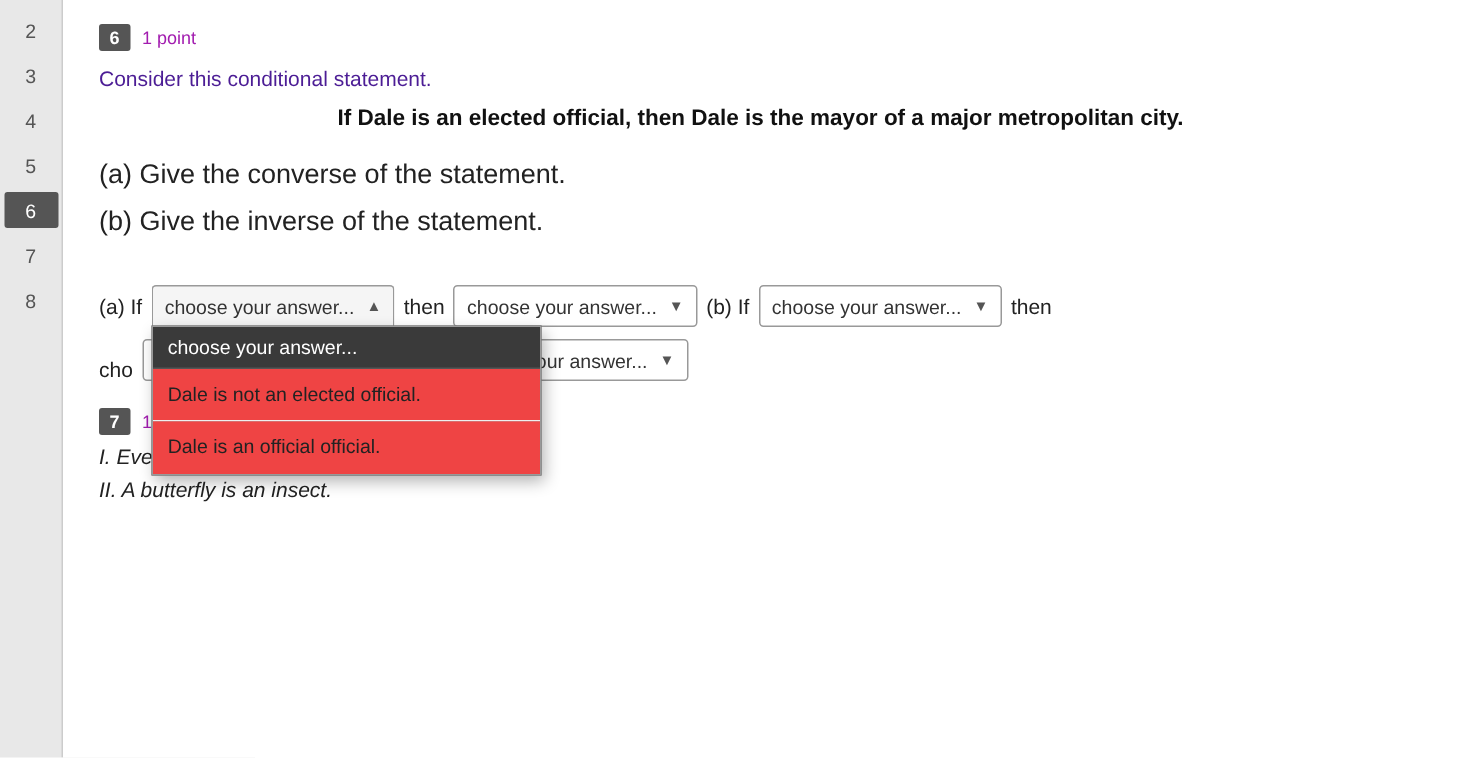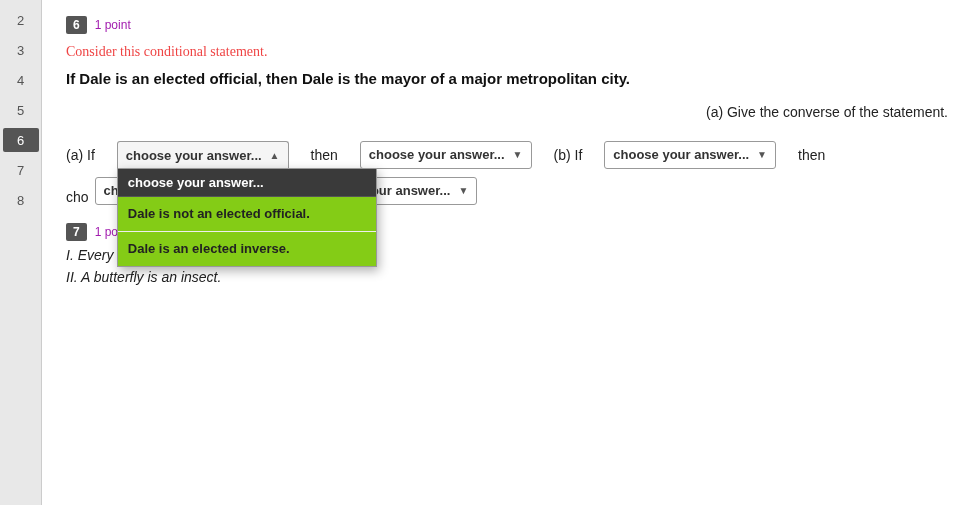--- a/index.html
+++ b/index.html
@@ -62,60 +62,57 @@
       padding: 2px 7px;
       border-radius: 2px;
     }
     .question-points {
       font-size: 12px;
       color: #a21caf;
     }
 
     .question-intro {
       font-size: 14px;
-      color: #ef4444;
+      color: #4c1d95;
       margin-bottom: 10px;
-      font-family: Liberation Serif, serif;
     }
 
     .question-statement {
       font-size: 15px;
       font-weight: bold;
       color: #111;
-      text-align: left;
+      text-align: center;
       margin-bottom: 14px;
     }
 
     .question-parts {
-      font-size: 14px;
-      color: #222;
-      margin-bottom: 16px;
+      font-size: 18px;
+      color: #222;
+      margin-bottom: 28px;
       line-height: 1.7;
-      text-align: right;
     }
 
     
     .answer-row {
       display: flex;
       align-items: center;
-      gap: 22px;
+      gap: 6px;
       flex-wrap: wrap;
       margin-bottom: 8px;
     }
 
     .answer-label {
       font-size: 14px;
       color: #222;
       white-space: nowrap;
     }
 
     .dropdown {
       position: relative;
       display: inline-block;
-      font-weight: bold;
     }
 
     .dropdown-btn {
       display: flex;
       align-items: center;
       justify-content: space-between;
       gap: 8px;
       padding: 4px 8px;
       border: 1px solid #999;
       border-radius: 3px;
@@ -149,21 +146,21 @@
       box-shadow: 2px 4px 10px rgba(0,0,0,0.3);
     }
     .dropdown-menu-header {
       background: #3a3a3a;
       color: white;
       padding: 6px 10px;
       font-size: 13px;
       border-bottom: 1px solid #555;
     }
     .dropdown-menu-item {
-      background: #84cc16;
+      background: #ef4444;
       color: #222;
       padding: 8px 10px;
       font-size: 13px;
       cursor: pointer;
       border-bottom: 1px solid #eee;
       line-height: 1.4;
     }
     .dropdown-menu-item:last-child {
       border-bottom: none;
     }
@@ -230,35 +227,36 @@
     <span class="question-badge">6</span>
     <span class="question-points">1 point</span>
   </div>
 
   <div class="question-intro">Consider this conditional statement.</div>
 
   <div class="question-statement">If Dale is an elected official, then Dale is the mayor of a major metropolitan city.</div>
 
   <div class="question-parts">
     <div>(a) Give the converse of the statement.</div>
+    <div>(b) Give the inverse of the statement.</div>
   </div>
 
   <div class="answer-row">
     <span class="answer-label">(a) If</span>
 
     <div class="dropdown">
       <div class="dropdown-btn open">
         <span>choose your answer...</span>
         <span class="chevron">▲</span>
       </div>
 
       <div class="dropdown-menu">
         <div class="dropdown-menu-header">choose your answer...</div>
         <div class="dropdown-menu-item">Dale is not an elected official.</div>
-        <div class="dropdown-menu-item">Dale is an elected inverse.</div>
+        <div class="dropdown-menu-item">Dale is an official official.</div>
       </div>
     </div>
 
     <span class="answer-label">then</span>
 
     <div class="dropdown">
       <div class="dropdown-btn">
         <span>choose your answer...</span>
         <span class="chevron">▼</span>
       </div>

